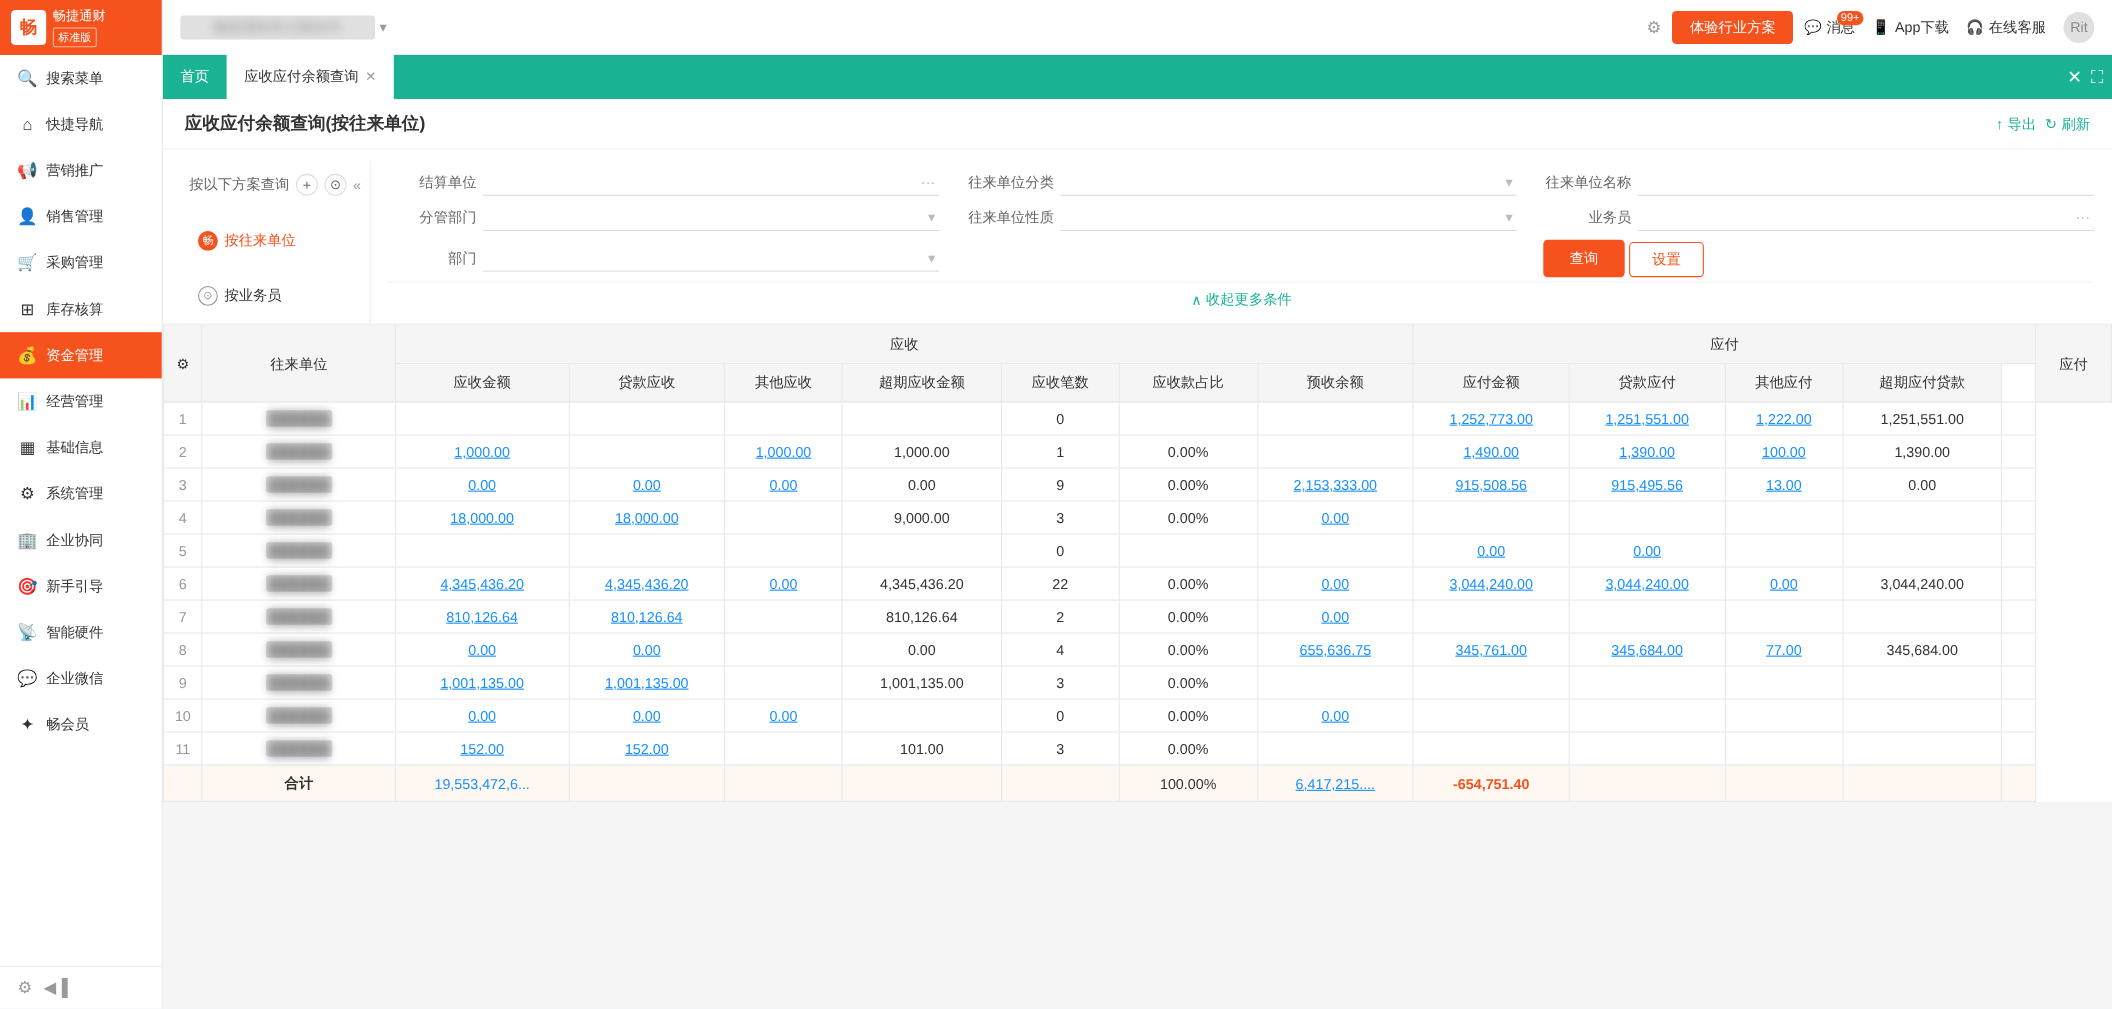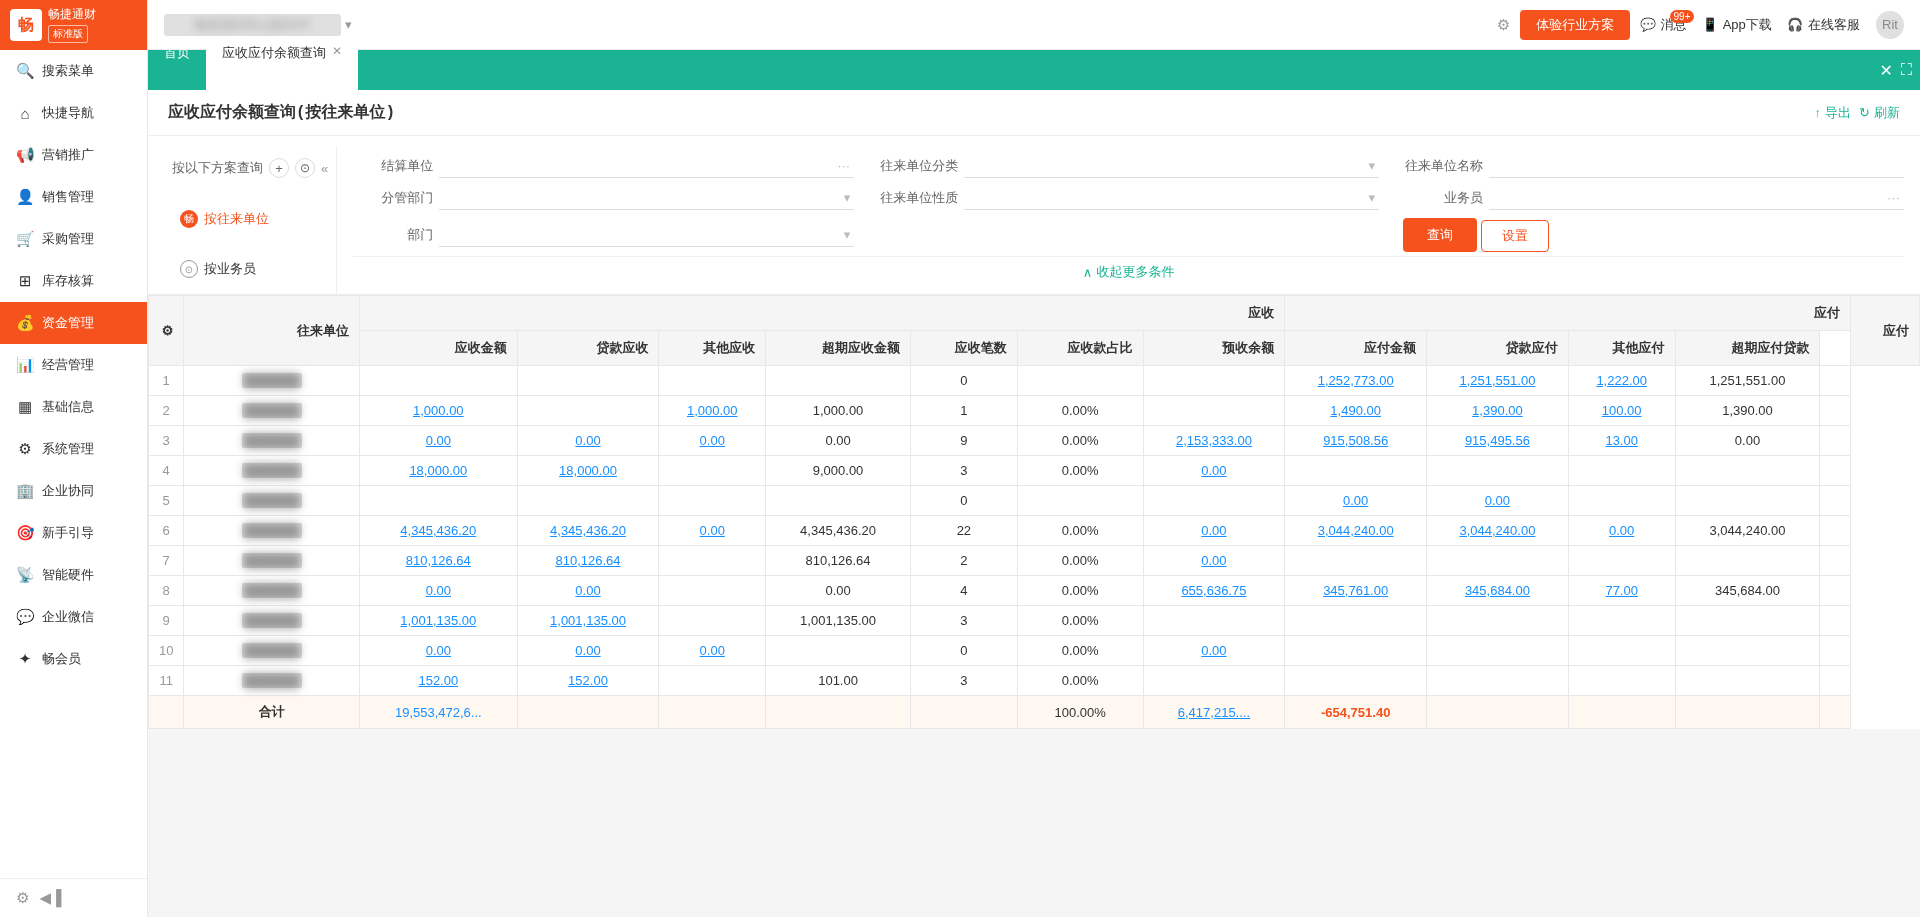--- a/index.html
+++ b/index.html
@@ -27,42 +27,42 @@
     .topbar-trial-btn { background: #f5521d; color: #fff; border: none; padding: 6px 16px; border-radius: 4px; cursor: pointer; font-size: 13px; }
     .topbar-right { display: flex; align-items: center; gap: 16px; margin-left: auto; }
     .topbar-msg { display: flex; align-items: center; gap: 4px; color: #333; cursor: pointer; position: relative; }
     .badge { background: #f5521d; color: #fff; border-radius: 8px; font-size: 10px; padding: 1px 4px; position: absolute; top: -6px; right: -8px; }
     .topbar-app { display: flex; align-items: center; gap: 4px; color: #333; cursor: pointer; }
     .topbar-service { display: flex; align-items: center; gap: 4px; color: #333; cursor: pointer; }
     .topbar-user { background: #e0e0e0; border-radius: 50%; width: 28px; height: 28px; display: flex; align-items: center; justify-content: center; cursor: pointer; color: #888; font-size: 11px; }
 
     
     .tabbar { height: 40px; background: #1ab394; display: flex; align-items: center; padding: 0 0 0 0; flex-shrink: 0; }
-    .tab { padding: 0 16px; height: 52px; display: flex; cursor: pointer; color: rgba(255,255,255,0.8); font-size: 13px; gap: 6px; }
+    .tab { padding: 0 16px; height: 52px; display: flex; align-items: center; cursor: pointer; color: rgba(255,255,255,0.8); font-size: 13px; gap: 6px; }
     .tab.home { color: #fff; }
     .tab.active { background: #fff; color: #333; border-radius: 4px 4px 0 0; }
     .tab-close { color: #999; font-size: 12px; cursor: pointer; }
     .tabbar-actions { margin-left: auto; display: flex; align-items: center; gap: 8px; padding-right: 8px; }
     .tabbar-action-btn { color: #fff; cursor: pointer; font-size: 16px; }
 
     
     .content { flex: 1; background: #f5f5f5; overflow: hidden; display: flex; flex-direction: column; }
     .page-header { background: #fff; padding: 12px 20px; display: flex; align-items: center; justify-content: space-between; border-bottom: 1px solid #eee; flex-shrink: 0; }
-    .page-title { font-size: 16px; font-weight: 600; color: #333; font-family: Liberation Mono, monospace; }
+    .page-title { font-size: 16px; font-weight: 600; color: #333; }
     .page-actions { display: flex; gap: 8px; }
     .page-action-btn { display: flex; align-items: center; gap: 4px; color: #1ab394; cursor: pointer; font-size: 13px; }
     .query-btn { background: #f5521d; color: #fff; border: none; padding: 8px 24px; border-radius: 4px; cursor: pointer; font-size: 13px; }
     .set-btn { background: #fff; color: #f5521d; border: 1px solid #f5521d; padding: 6px 20px; border-radius: 4px; cursor: pointer; font-size: 13px; }
     .filter-panel-item { display: flex; align-items: center; gap: 6px; padding: 8px 16px; cursor: pointer; color: #333; font-size: 13px; }
     .filter-panel-item.active { color: #f5521d; }
 
     
     .table-container { flex: 1; overflow: auto; padding: 0; background: #f5f5f5; }
     .data-table { width: 100%; border-collapse: collapse; background: #fff; font-size: 12px; }
-    .data-table th { background: #f5f5f5; padding: 8px 10px; text-align: right; color: #333; border: 1px solid #e8e8e8; font-weight: bold; white-space: nowrap; }
+    .data-table th { background: #f5f5f5; padding: 8px 10px; text-align: center; color: #333; border: 1px solid #e8e8e8; font-weight: normal; white-space: nowrap; }
     .data-table td { padding: 7px 10px; text-align: center; color: #333; border: 1px solid #e8e8e8; white-space: nowrap; }
     .data-table .num-link { color: #1890ff; text-decoration: underline; cursor: pointer; }
     .data-table .row-num { color: #999; }
     .th-group { background: #f0f0f0; }
     .total-row td { background: #fff8f0; font-weight: 500; }
 
     .filter-section { background: #fff; display: flex; padding: 10px 0 0 0; border-bottom: 1px solid #eee; flex-shrink: 0; }
     .form-field { display: flex; align-items: center; gap: 6px; }
     .form-field-label { color: #666; width: 80px; text-align: right; flex-shrink: 0; font-size: 13px; }
     .form-field-input { flex: 1; border-bottom: 1px solid #ddd; padding: 4px 4px; font-size: 13px; color: #333; display: flex; align-items: center; justify-content: space-between; min-width: 0; }

